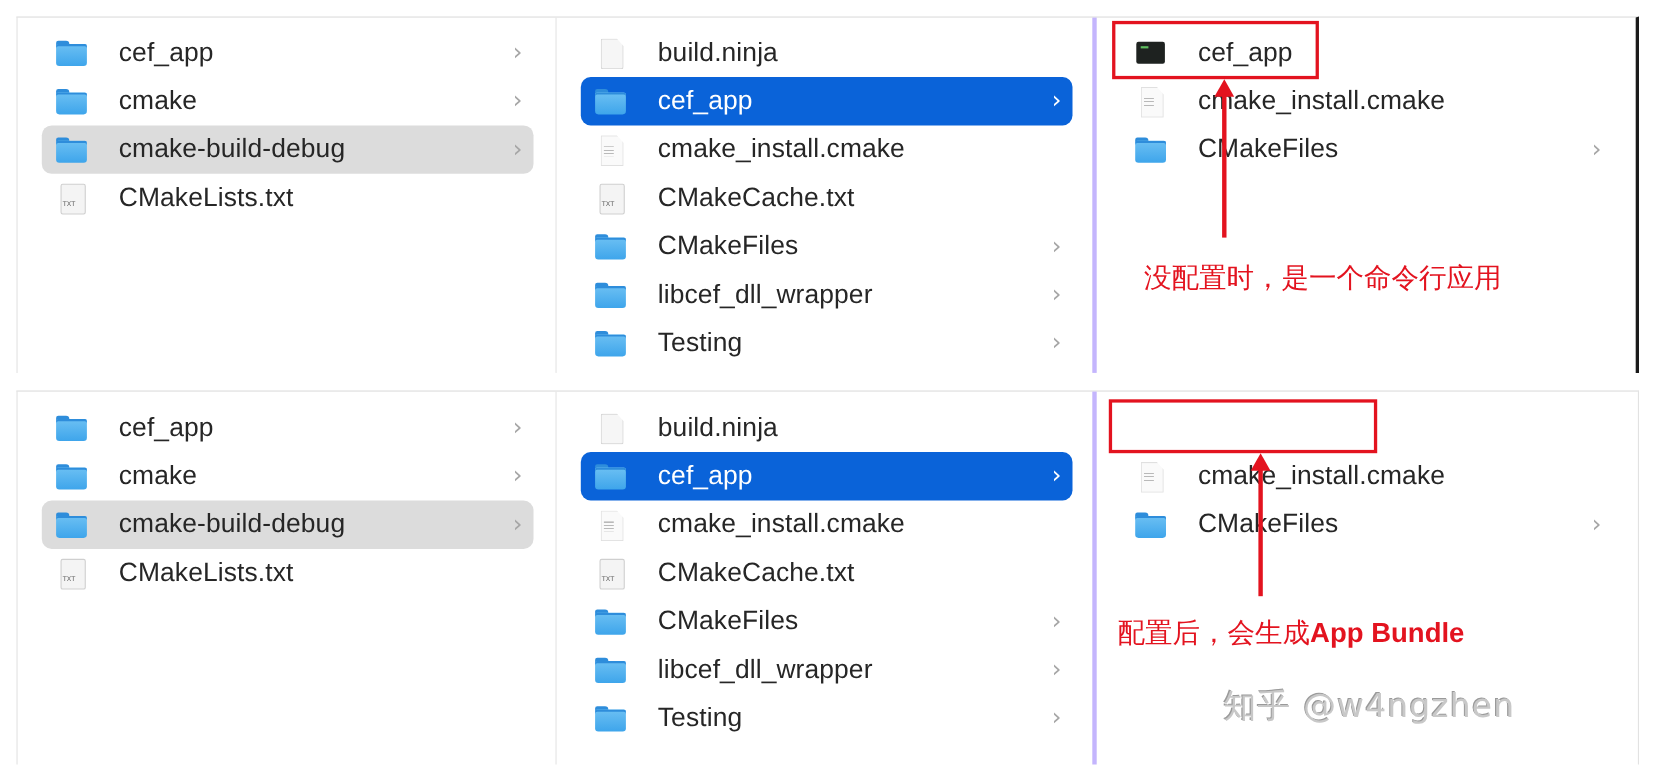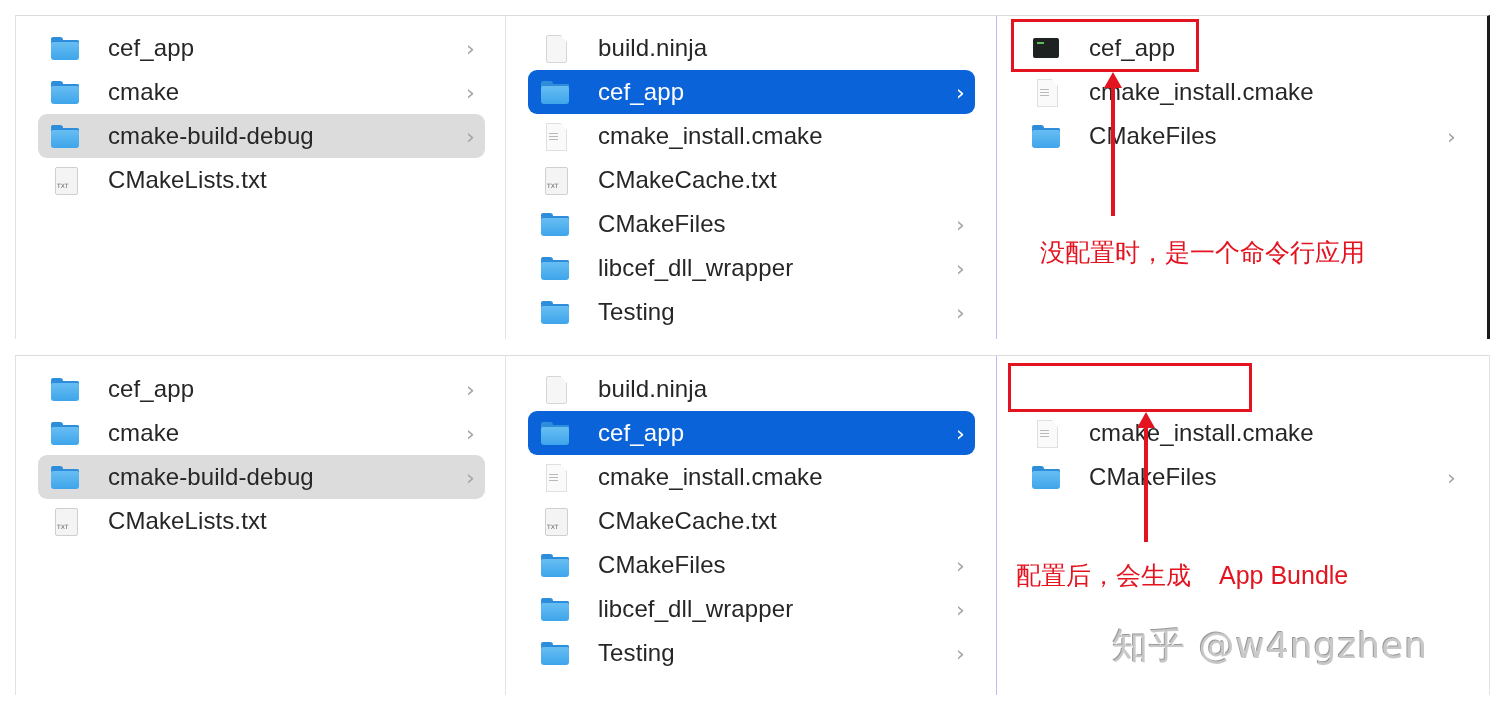--- a/index.html
+++ b/index.html
@@ -11,21 +11,21 @@
     left: 15px;
     width: 1475px;
     background: #ffffff;
     border-top: 1px solid #dcdcdc;
   }
   .panel.top { top: 15px; height: 324px; border-right: 3px solid #1a1a1a; border-left: 1px solid #e2e2e2; }
   .panel.bottom { top: 355px; height: 340px; border-left: 1px solid #e2e2e2; border-right: 1px solid #e2e2e2; }
 
   .column { position: absolute; top: 0; bottom: 0; }
   .col1 { left: 0; width: 490px; border-right: 1px solid #e4e4e4; }
-  .col2 { left: 490px; width: 491px; border-right: 1px solid #c4b5fd; }
+  .col2 { left: 490px; width: 491px; border-right: 4px solid #c4b5fd; }
   .col3 { left: 981px; width: 491px; }
 
   .row {
     position: absolute;
     height: 44px;
     display: flex;
     align-items: center;
     font-size: 24px;
     letter-spacing: 0.1px;
     border-radius: 9px;
@@ -105,24 +105,24 @@
   .arrow-shaft { position: absolute; width: 4px; background: #e3131f; }
   .arrow-head {
     position: absolute; width: 0; height: 0;
     border-left: 9px solid transparent; border-right: 9px solid transparent;
     border-bottom: 16px solid #e3131f;
   }
   .annotation {
     position: absolute; color: #e3131f; font-size: 25px; white-space: nowrap;
     font-family: "DejaVu Sans", sans-serif;
   }
-  .annotation b { font-family: "Liberation Sans", sans-serif; font-weight: normal; margin-left: 28px; }
+  .annotation b { font-family: "Liberation Sans", sans-serif; font-weight: bold; }
 
   .watermark {
-    position: absolute; left: 1112px; top: 622px; font-size: 36px;
+    position: absolute; left: 1112px; top: 622px; font-size: 30px;
     color: #c8c8c8; font-family: "DejaVu Sans", sans-serif; letter-spacing: 1px;
     text-shadow: 1px 1px 0 #ffffff, -1px -1px 0 #9a9a9a;
   }
 </style>
 </head>
 <body>
 
 <div class="panel top">
   <div class="column col1">
     <div class="row" style="top:10px">

